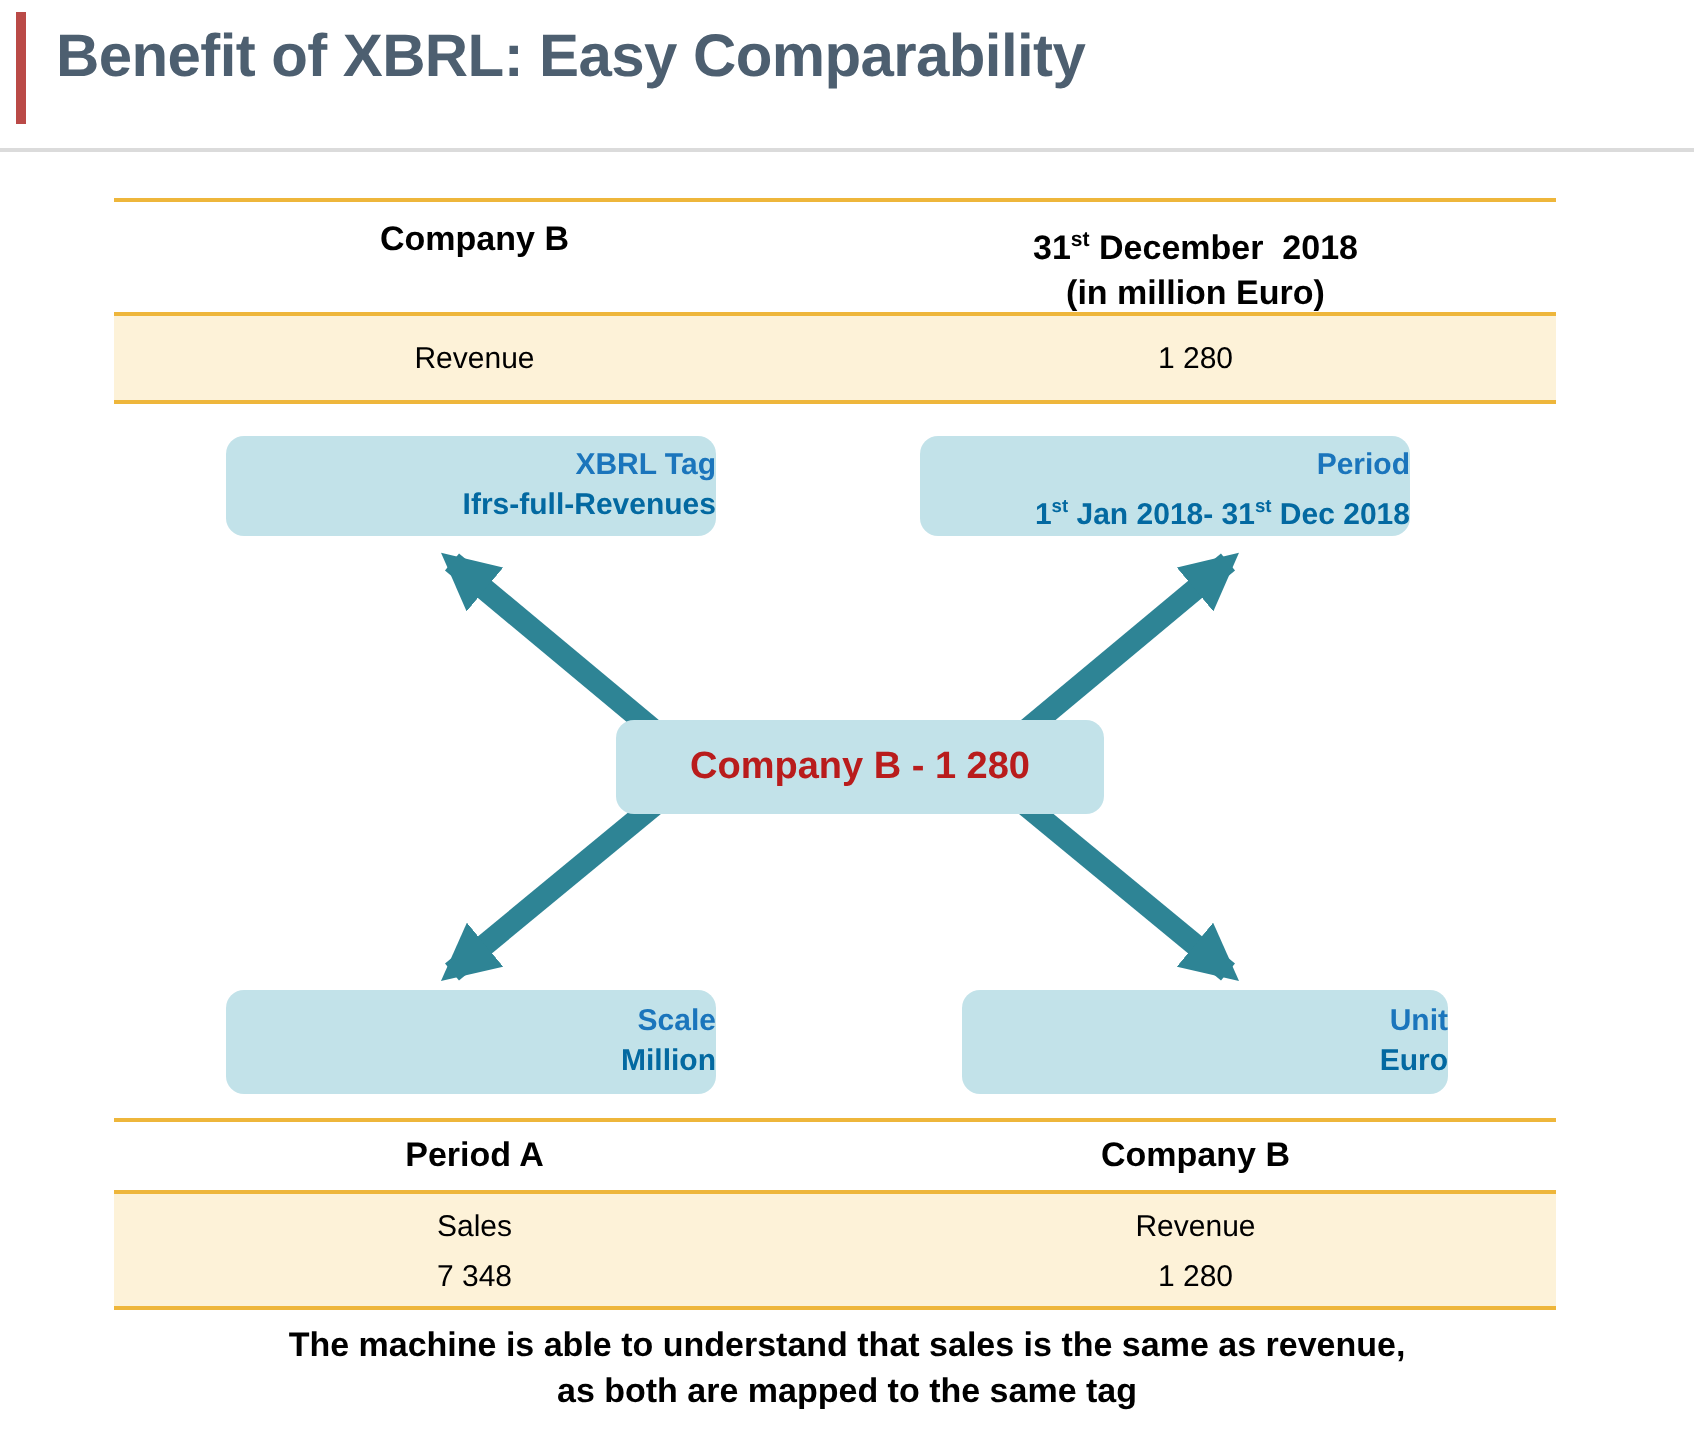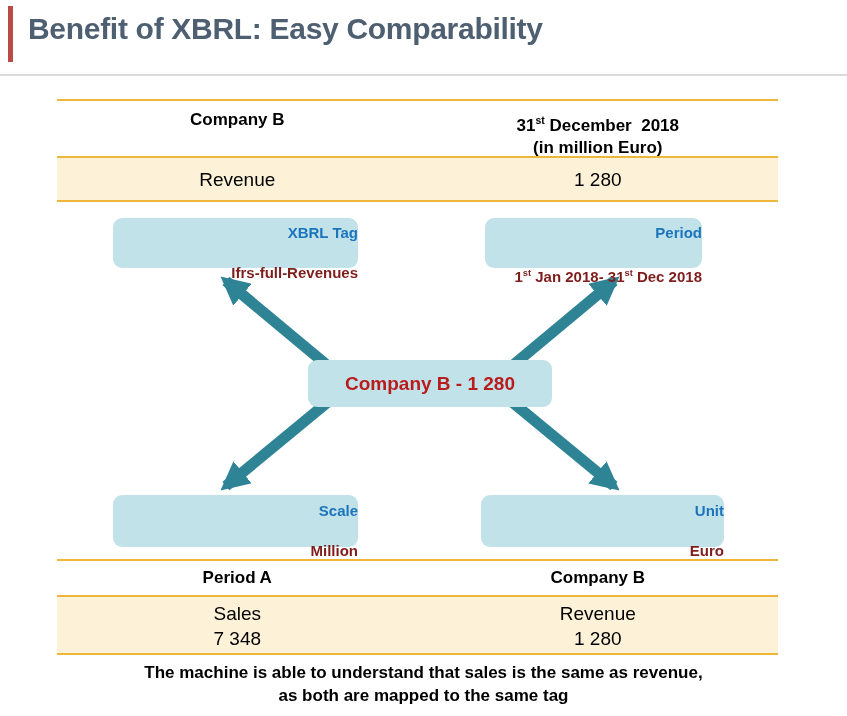--- a/index.html
+++ b/index.html
@@ -25,33 +25,33 @@
   .table-bottom { top:559px; }
   .t-row { display:flex; }
   .t-cell { flex:1; text-align:center; color:#000; }
   .t-header { background:#fff; border-bottom:2px solid #eeb63b; box-sizing:border-box; }
   .table-top .t-header { height:57px; padding-top:8px; align-items:flex-start; }
   .table-bottom .t-header { height:36px; align-items:center; }
   .t-header .t-cell { font-weight:bold; font-size:17px; line-height:22px; }
   .t-data { background:#fdf2d8; align-items:center; box-sizing:border-box; }
   .table-top .t-data { height:42px; }
   .table-bottom .t-data { height:56px; padding-top:2px; }
-  .t-data .t-cell { font-size:19px; line-height:25px; }
+  .t-data .t-cell { font-size:15px; line-height:25px; }
   .pre { white-space:pre-wrap; }
   sup { font-size:0.62em; }
 
   
   .dbox {
     position:absolute; background:#c2e2e9; border-radius:9px;
     text-align:right; z-index:2; box-sizing:border-box; padding-top:5px;
   }
   .dbox .box-label { color:#1b75bc; font-weight:bold; font-size:15px; line-height:20px; }
-  .dbox .box-value { color:#7f1d1d; font-weight:bold; font-size:15px; line-height:20px;margin-top:20px; }
+  .dbox .box-value { color:#0369a1; font-weight:bold; font-size:15px; line-height:20px; }
   .box-tl { left:113px; top:218px; width:245px; height:50px; }
-  .box-tr { left:485px; top:218px; width:217px; height:50px; }
+  .box-tr { left:460px; top:218px; width:245px; height:50px; }
   .box-bl { left:113px; top:495px; width:245px; height:52px; padding-top:6px; }
   .box-br { left:481px; top:495px; width:243px; height:52px; padding-top:6px; }
   .box-center {
     left:308px; top:360px; width:244px; height:47px; z-index:3;
     display:flex; align-items:center; justify-content:center;
     font-size:19px; font-weight:bold; color:#b91c1c; padding-top:0;
   }
   .arrows { position:absolute; left:0; top:0; width:847px; height:716px; z-index:1; pointer-events:none; }
 
   

